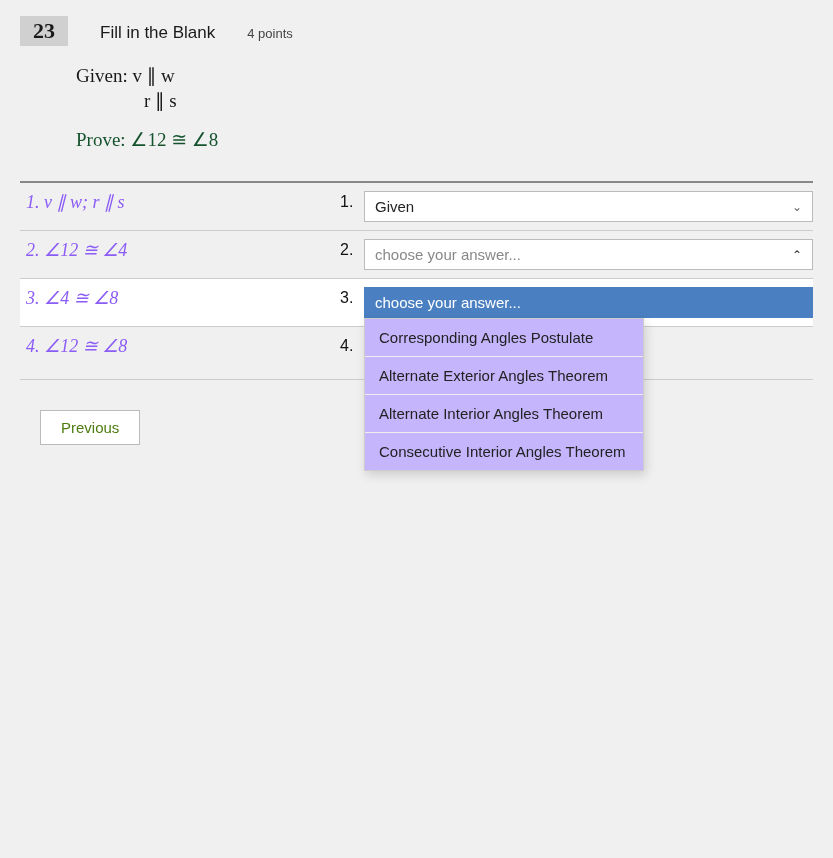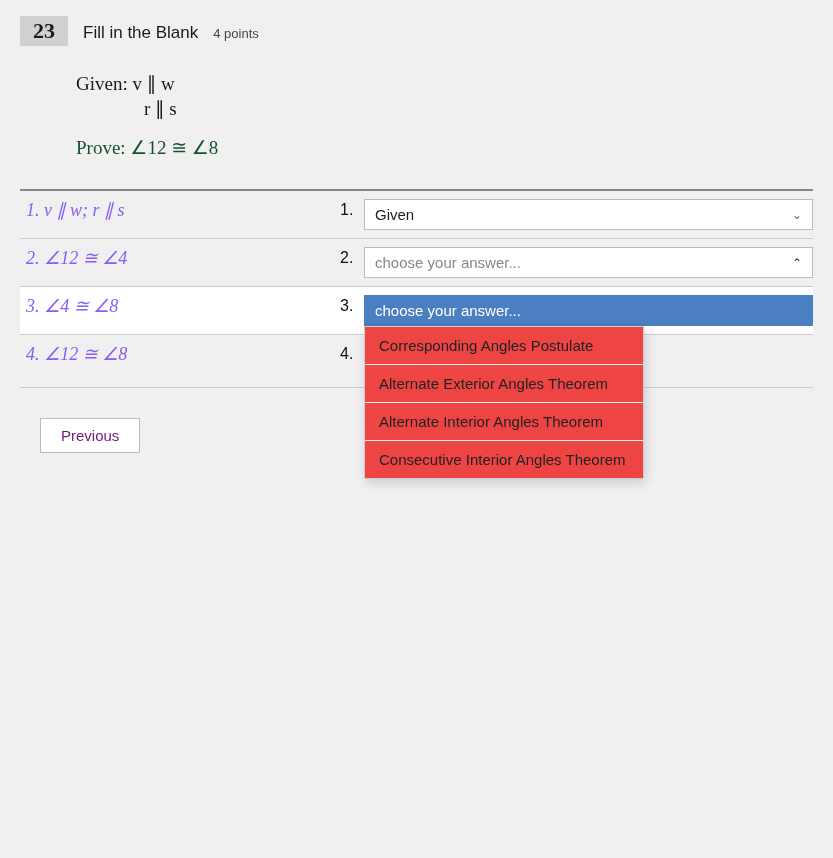--- a/index.html
+++ b/index.html
@@ -11,22 +11,22 @@
       position: relative;
     }
     .question-container {
       background: #f0f0f0;
       padding: 16px 20px 20px 20px;
       min-height: 858px;
     }
     .question-header {
       display: flex;
       align-items: baseline;
-      gap: 15px;
-      margin-bottom: 26px;
+      gap: 32px;
+      margin-bottom: 18px;
     }
     .question-number {
       font-size: 22px;
       font-weight: bold;
       color: #1a1a1a;
       background: #d0d0d0;
       padding: 2px 10px;
       min-width: 48px;
       text-align: center;
     }
@@ -89,21 +89,21 @@
       color: #666;
     }
     .chevron-up {
       font-size: 13px;
       color: #333;
     }
     .dropdown-menu {
       position: absolute;
       top: 100%;
       left: 0;
-      background: #ef4444;
+      background: #c4b5fd;
       border: 1px solid #ccc;
       box-shadow: 2px 4px 10px rgba(0,0,0,0.15);
       z-index: 100;
       min-width: 280px;
     }
     .dropdown-item {
       padding: 10px 14px;
       font-family: Arial, sans-serif;
       font-size: 15px;
       color: #222;
@@ -116,21 +116,21 @@
     .previous-button {
       margin-top: 30px;
       margin-left: 20px;
     }
     .prev-btn {
       background: #fff;
       border: 1px solid #bbb;
       padding: 8px 20px;
       font-size: 15px;
       font-family: Arial, sans-serif;
-      color: #701a75;
+      color: #4d7c0f;
       cursor: pointer;
     }
     .proof-rows-container {
       border-top: 2px solid #888;
     }
     .proof-inner-row {
       display: flex;
       align-items: flex-start;
       padding: 8px 0;
       border-bottom: 1px solid #ccc;

